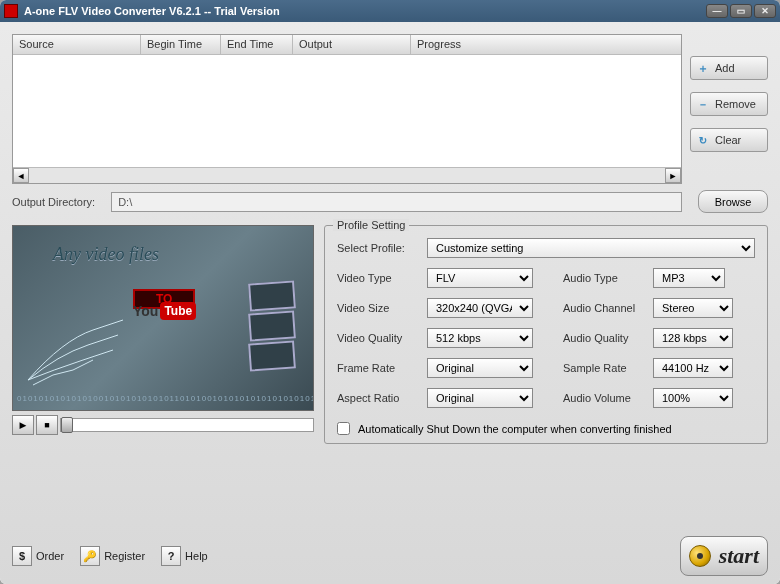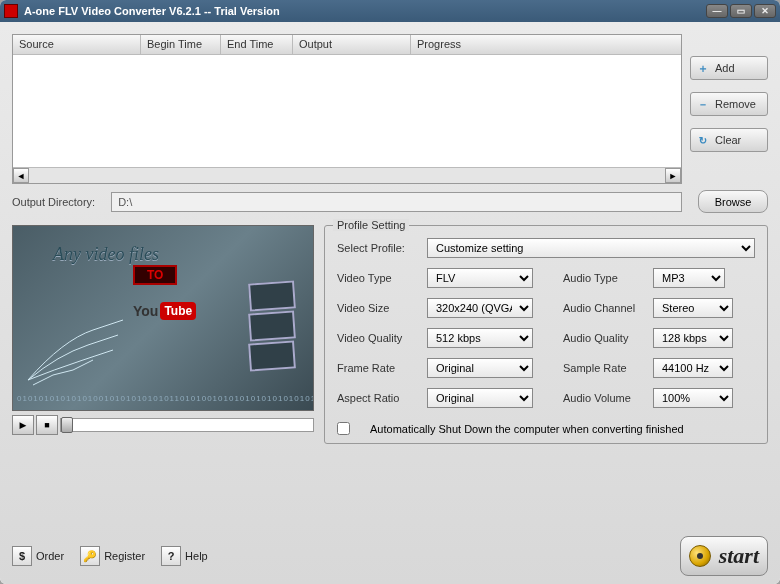--- a/index.html
+++ b/index.html
@@ -26,40 +26,40 @@
 .ic-minus { color: #3a8ac0; }
 .ic-clear { color: #3a8ac0; font-size: 10px; }
 .outdir-row { display: flex; align-items: center; gap: 16px; }
 .outdir-row .lbl { color: #444; }
 .outdir-row input { flex: 1; height: 20px; border: 1px solid #999; padding: 2px 6px; background: #f0f0f0; color: #555; }
 .outdir-row .browse { width: 70px; height: 23px; background: linear-gradient(#f8f8f8,#d5d5d5); border: 1px solid #999; border-radius: 8px; cursor: pointer; }
 .mid-area { display: flex; gap: 10px; margin-top: 6px; }
 .preview-wrap { width: 302px; display: flex; flex-direction: column; }
 .preview { width: 302px; height: 186px; background: linear-gradient(135deg,#4a5d66 0%,#6a808a 50%,#3a4a52 100%); border: 1px solid #666; position: relative; overflow: hidden; color: #c8e4f0; }
 .preview .txt1 { position: absolute; top: 18px; left: 40px; font-family: Georgia, serif; font-style: italic; font-size: 18px; color: #2a4c58; text-shadow: 0 1px 0 #9ab; }
-.preview .txt2 { position: absolute; top: 39px; left: 120px; font-weight: bold; font-size: 12px; color: #d00; border: 2px solid #a00; padding: 1px 12px; background: #300; }
+.preview .txt2 { position: absolute; top: 63px; left: 120px; font-weight: bold; font-size: 12px; color: #d00; border: 2px solid #a00; padding: 1px 21px; background: #300; }
 .preview .yt { position: absolute; top: 76px; left: 120px; display: flex; align-items: center; }
 .preview .yt .you { color: #333; font-size: 14px; font-weight: bold; }
 .preview .yt .tube { background: #c00; color: #fff; font-size: 12px; font-weight: bold; padding: 2px 4px; border-radius: 4px; margin-left: 2px; }
 .preview .hand { position: absolute; left: 10px; bottom: 20px; width: 130px; height: 90px; }
 .preview .thumbs { position: absolute; right: 18px; bottom: 40px; display: flex; flex-direction: column; gap: 2px; }
 .preview .thumbs div { width: 46px; height: 28px; background: #304048; border: 2px solid #aac; transform: rotate(-4deg); }
 .preview .bin { position: absolute; left: 0; right: 0; bottom: 0; height: 20px; color: #8faabb; font-size: 8px; letter-spacing: 1px; white-space: nowrap; overflow: hidden; padding: 4px; }
 .player-ctrl { display: flex; align-items: center; gap: 2px; margin-top: 4px; }
 .pbtn { width: 22px; height: 20px; background: linear-gradient(#fff,#ccc); border: 1px solid #888; display: flex; align-items: center; justify-content: center; font-size: 9px; cursor: pointer; }
 .seek { flex: 1; height: 14px; background: #fff; border: 1px solid #999; position: relative; }
 .seek .thumb { position: absolute; left: 0; top: -2px; width: 12px; height: 16px; background: linear-gradient(#eee,#aaa); border: 1px solid #666; border-radius: 2px; }
 .settings { flex: 1; border: 1px solid #999; border-radius: 3px; padding: 12px 12px 8px 12px; position: relative; display: flex; flex-direction: column; gap: 10px; }
 .settings .legend { position: absolute; top: -7px; left: 8px; background: #e0e0e0; padding: 0 4px; color: #333; }
 .srow { display: flex; align-items: center; gap: 6px; }
 .srow .slbl { width: 84px; color: #333; }
 .srow select, .srow .sel { height: 20px; border: 1px solid #888; background: linear-gradient(#fff,#e8e8e8); padding: 2px 4px; width: 106px; }
 .srow .wide { width: 306px; flex:1; }
 .srow .spacer { width: 18px; }
-.chk-row { display: flex; align-items: center; gap: 20px; margin-top: 4px; }
+.chk-row { display: flex; align-items: center; gap: 8px; margin-top: 4px; }
 .chk-row input { width: 13px; height: 13px; }
 .footer { display: flex; align-items: center; margin-top: auto; padding-top: 14px; gap: 6px; }
 .flink { display: flex; align-items: center; gap: 4px; margin-right: 10px; color: #222; cursor: pointer; }
 .flink .fic { width: 20px; height: 20px; border: 1px solid #888; background: linear-gradient(#fff,#ddd); display: flex; align-items: center; justify-content: center; font-weight: bold; }
 .start-btn { margin-left: auto; display: flex; align-items: center; gap: 8px; height: 40px; padding: 0 8px; background: linear-gradient(#fafafa,#c8c8c8); border: 1px solid #888; border-radius: 8px; cursor: pointer; }
 .start-btn .disc { width: 22px; height: 22px; border-radius: 50%; background: radial-gradient(circle at 35% 35%, #ffe27a, #d9a400 60%, #7a5b00); border: 1px solid #7a5b00; position: relative; }
 .start-btn .disc::after { content: ""; position: absolute; top: 50%; left: 50%; width: 6px; height: 6px; background: #333; border-radius: 50%; transform: translate(-50%,-50%); }
 .start-btn .stxt { font-family: Georgia, serif; font-style: italic; font-weight: bold; font-size: 22px; color: #222; }
 </style>
 </head>

